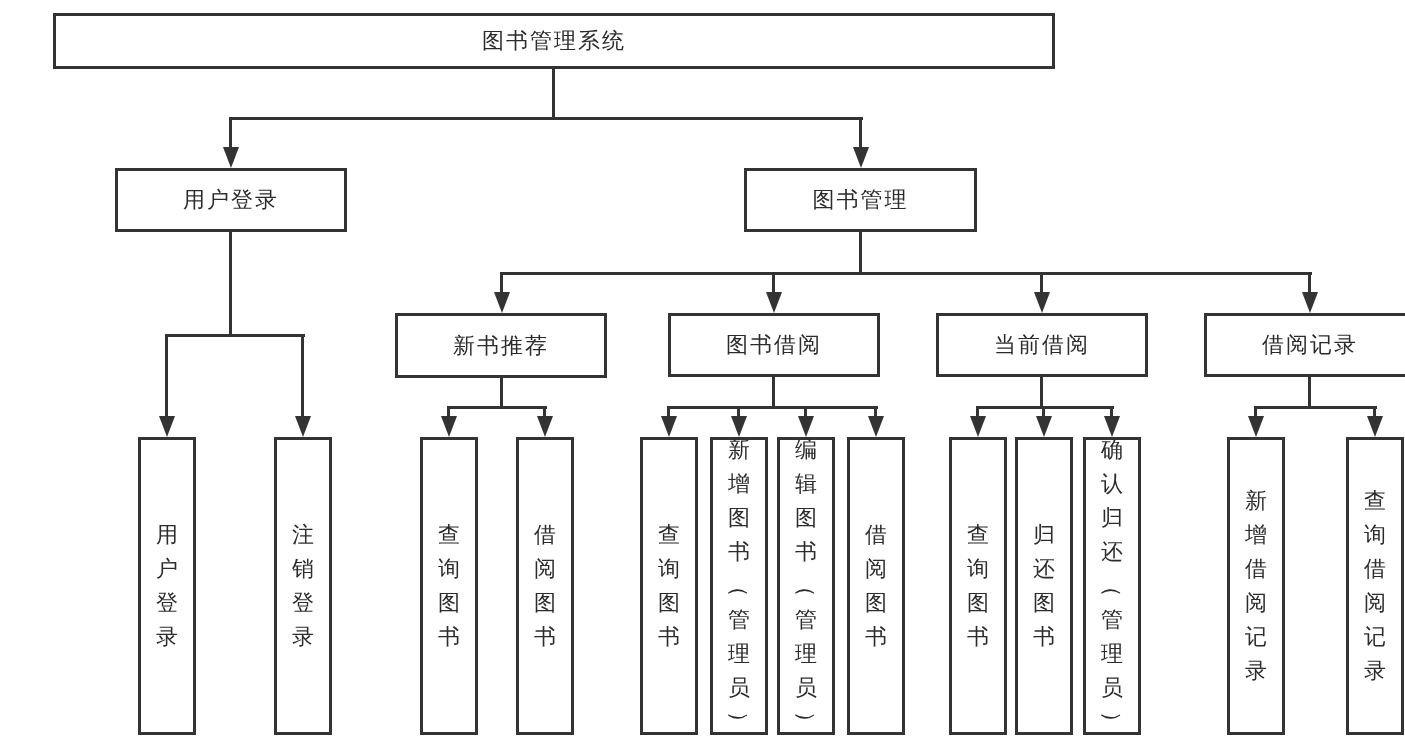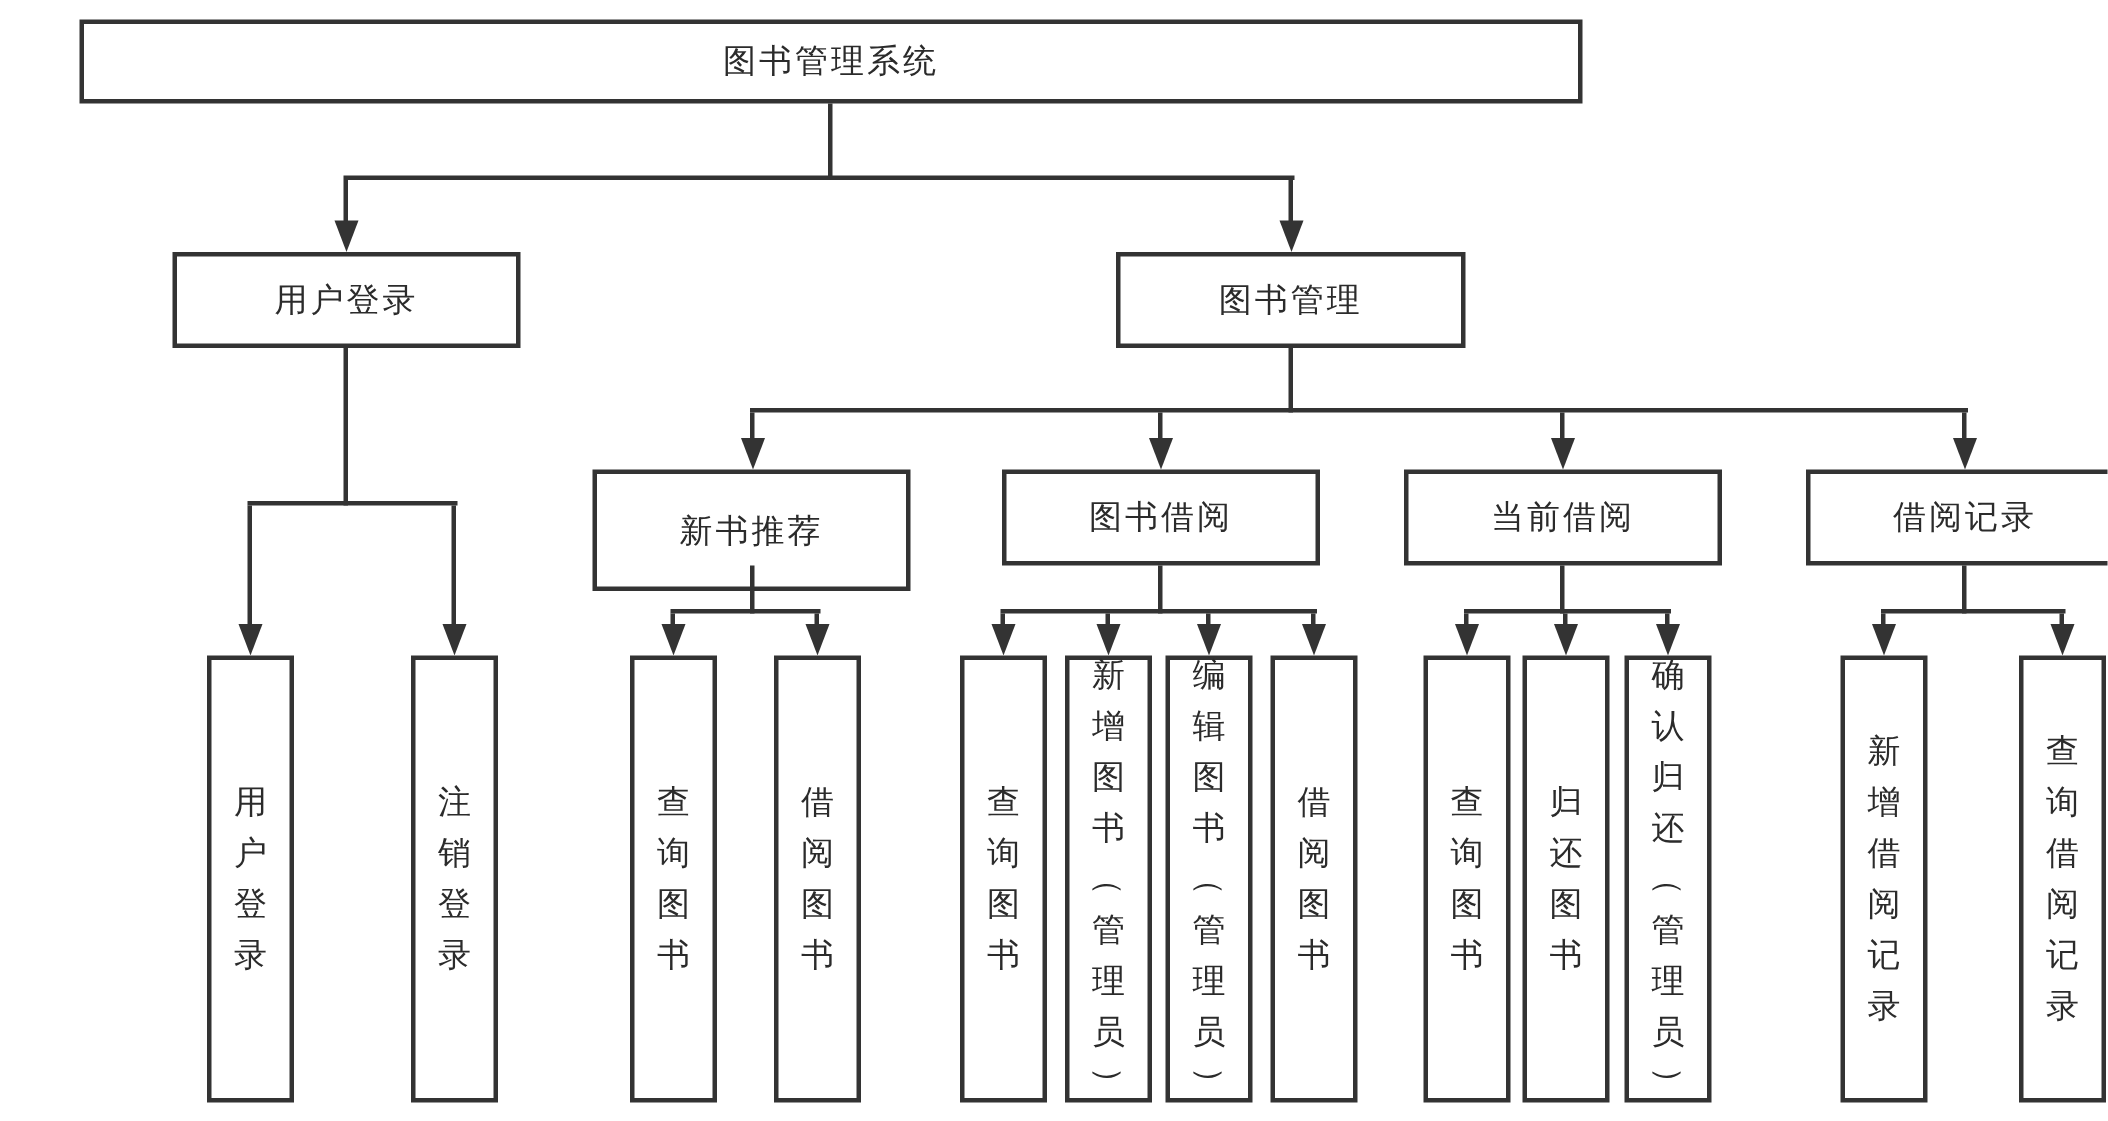--- a/index.html
+++ b/index.html
@@ -99,21 +99,21 @@
   <div class="hline" style="left:468px;top:272px;width:812px"></div>
   <div class="vline" style="left:468px;top:275px;height:22px"></div>
   <div class="tri" style="left:462px;top:292px"></div>
   <div class="vline" style="left:740px;top:275px;height:22px"></div>
   <div class="tri" style="left:734px;top:292px"></div>
   <div class="vline" style="left:1008px;top:275px;height:22px"></div>
   <div class="tri" style="left:1002px;top:292px"></div>
   <div class="vline" style="left:1276px;top:275px;height:22px"></div>
   <div class="tri" style="left:1270px;top:292px"></div>
 
-  <div class="box" style="left:363px;top:313px;width:212px;height:81px">
+  <div class="box" style="left:363px;top:313px;width:212px;height:65px">
     <span class="hlabel">新书推荐</span>
   </div>
   <div class="box" style="left:636px;top:313px;width:212px;height:64px">
     <span class="hlabel">图书借阅</span>
   </div>
   <div class="box" style="left:904px;top:313px;width:212px;height:64px">
     <span class="hlabel">当前借阅</span>
   </div>
   <div class="box" style="left:1172px;top:313px;width:212px;height:64px">
     <span class="hlabel">借阅记录</span>

